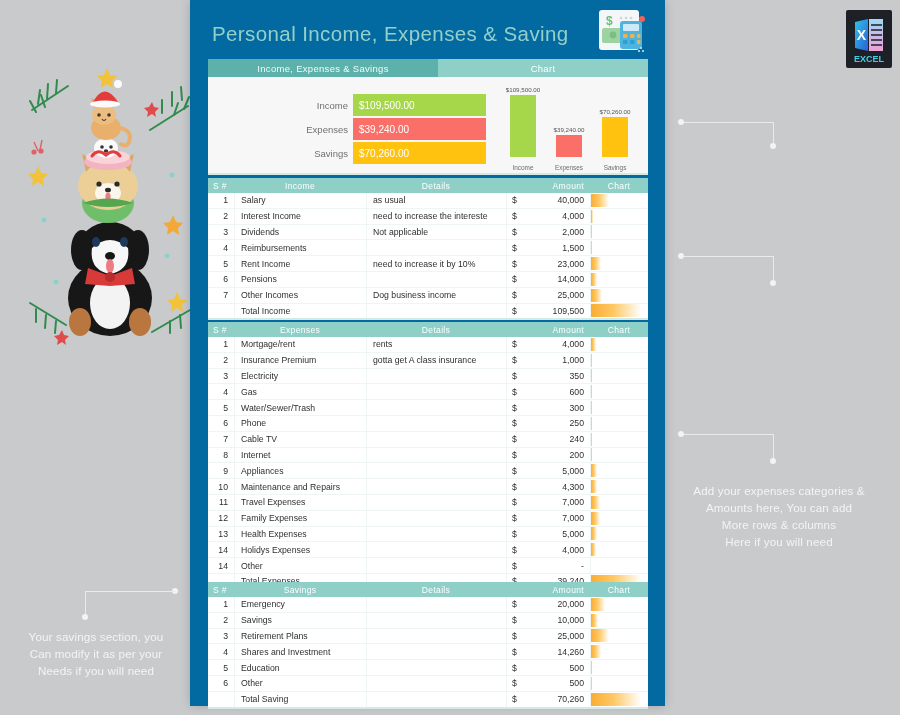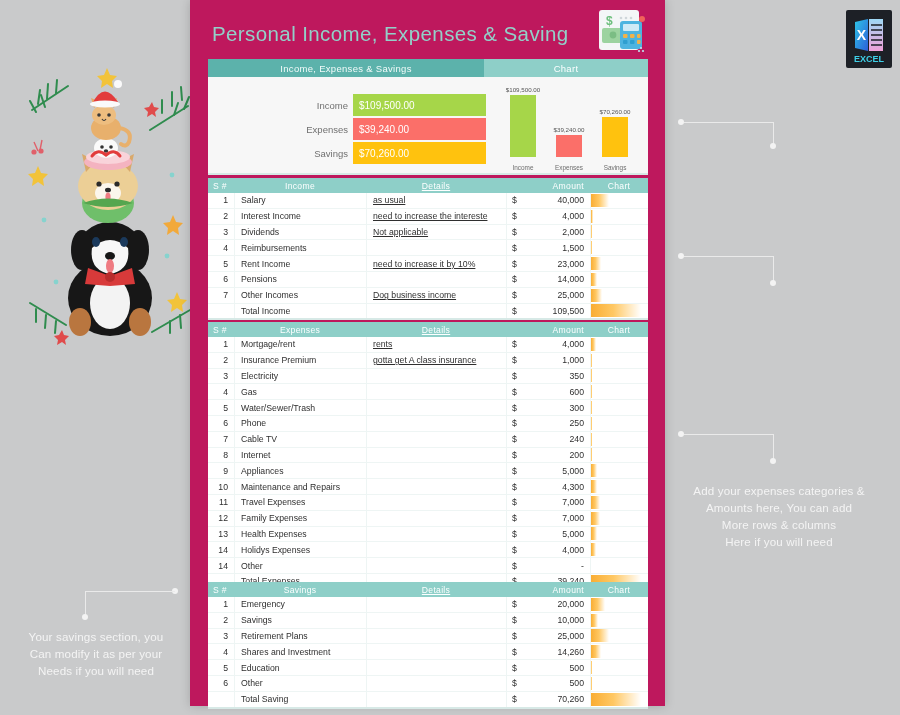--- a/index.html
+++ b/index.html
@@ -7,57 +7,57 @@
     width:900px;height:715px;overflow:hidden;position:relative;
     background:#c9cacb;
     font-family:"Liberation Sans", sans-serif;
     -webkit-font-smoothing:antialiased;
   }
   .stage{position:absolute;inset:0;}
 
   
   .sheet{
     position:absolute;left:190px;top:0;width:475px;height:706px;
-    background:#be185d;
+    background:#0369a1;
     box-shadow:0 0 10px rgba(0,0,0,.18);
   }
 
   .title{
     position:absolute;left:22px;top:22px;
     font-size:20.5px;color:#93d0c9;letter-spacing:.4px;font-weight:400;
     white-space:nowrap;
   }
 
   
   .money-icon{position:absolute;left:403px;top:8px;width:55px;height:46px;}
 
   
   .sum-head{position:absolute;left:18px;top:59px;width:440px;height:18px;display:flex;}
-  .sum-head .h1{width:276px;background:#5cb2ab;color:#f2fbfa;font-size:9.5px;display:flex;align-items:center;justify-content:center;letter-spacing:.3px;}
+  .sum-head .h1{width:230px;background:#5cb2ab;color:#f2fbfa;font-size:9.5px;display:flex;align-items:center;justify-content:center;letter-spacing:.3px;}
   .sum-head .h2{flex:1;background:#8ecfc8;color:#fbffff;font-size:9.5px;display:flex;align-items:center;justify-content:center;letter-spacing:.3px;}
 
   .sum-body{position:absolute;left:18px;top:77px;width:440px;height:96px;background:#f7f7f7;border-bottom:2px solid #d7e9e6;}
   .sum-left{position:absolute;left:0;top:0;width:278px;height:96px;}
   .sum-row{position:absolute;left:20px;width:258px;height:22px;display:flex;align-items:center;}
   .sum-row .lab{width:120px;text-align:right;padding-right:5px;font-size:9.5px;color:#707070;}
   .sum-row .bar{flex:1;height:22px;display:flex;align-items:center;padding-left:6px;
       font-size:10px;color:#ffffff;box-sizing:border-box;}
 
   .sum-right{position:absolute;left:278px;top:0;width:162px;height:96px;}
   .mini-bar{position:absolute;bottom:16px;width:26px;}
   .mini-lab{position:absolute;bottom:2px;font-size:6.4px;color:#6d6d6d;text-align:center;width:54px;}
   .mini-val{position:absolute;font-size:6.2px;color:#545454;text-align:center;width:54px;line-height:7.5px;}
 
   
   .tbl{position:absolute;left:18px;width:440px;background:#ffffff;}
   .thead{display:flex;height:15px;background:#8ecfc8;color:#fdffff;font-size:8.6px;letter-spacing:.3px;}
   .thead div{display:flex;align-items:center;}
   .c-sn{width:26px;padding-left:5px;box-sizing:border-box;}
   .c-name{width:132px;justify-content:center;}
-  .c-det{width:140px;justify-content:center;text-decoration:underline;}
+  .c-det{width:140px;justify-content:center;}
   .c-cur{width:22px;}
   .c-amt{width:62px;justify-content:flex-end;padding-right:6px;box-sizing:border-box;}
   .c-chart{flex:1;justify-content:center;}
 
   .trow{display:flex;height:14.8px;font-size:8.7px;color:#2f2f2f;border-bottom:1px solid #eef5f4;}
   .trow>div{display:flex;align-items:center;box-sizing:border-box;}
   .trow .c-sn{justify-content:flex-end;padding-right:6px;padding-left:0;color:#2f2f2f;}
   .trow .c-name{justify-content:flex-start;padding-left:6px;border-left:1px solid #eef5f4;}
   .trow .c-det{justify-content:flex-start;padding-left:6px;border-left:1px solid #eef5f4;}
   .trow .c-cur{justify-content:flex-start;padding-left:5px;border-left:1px solid #eef5f4;}

